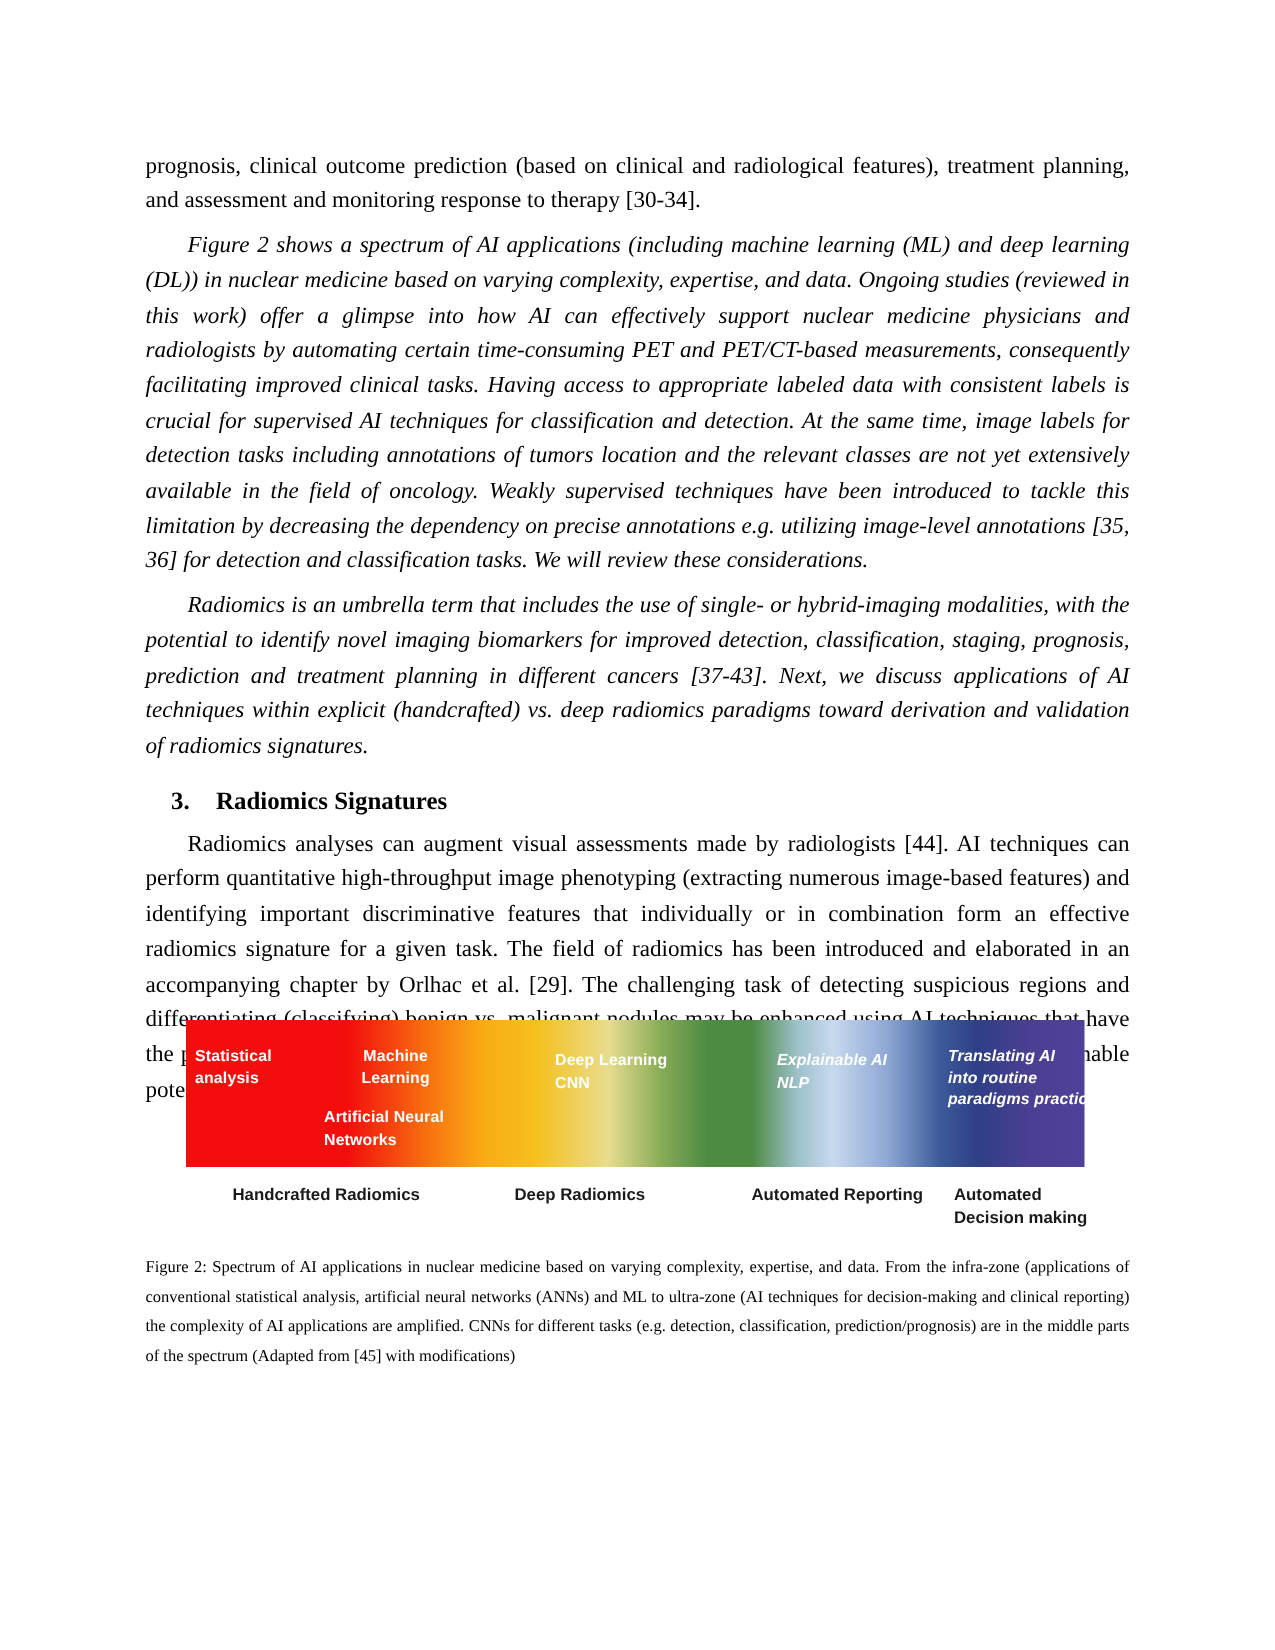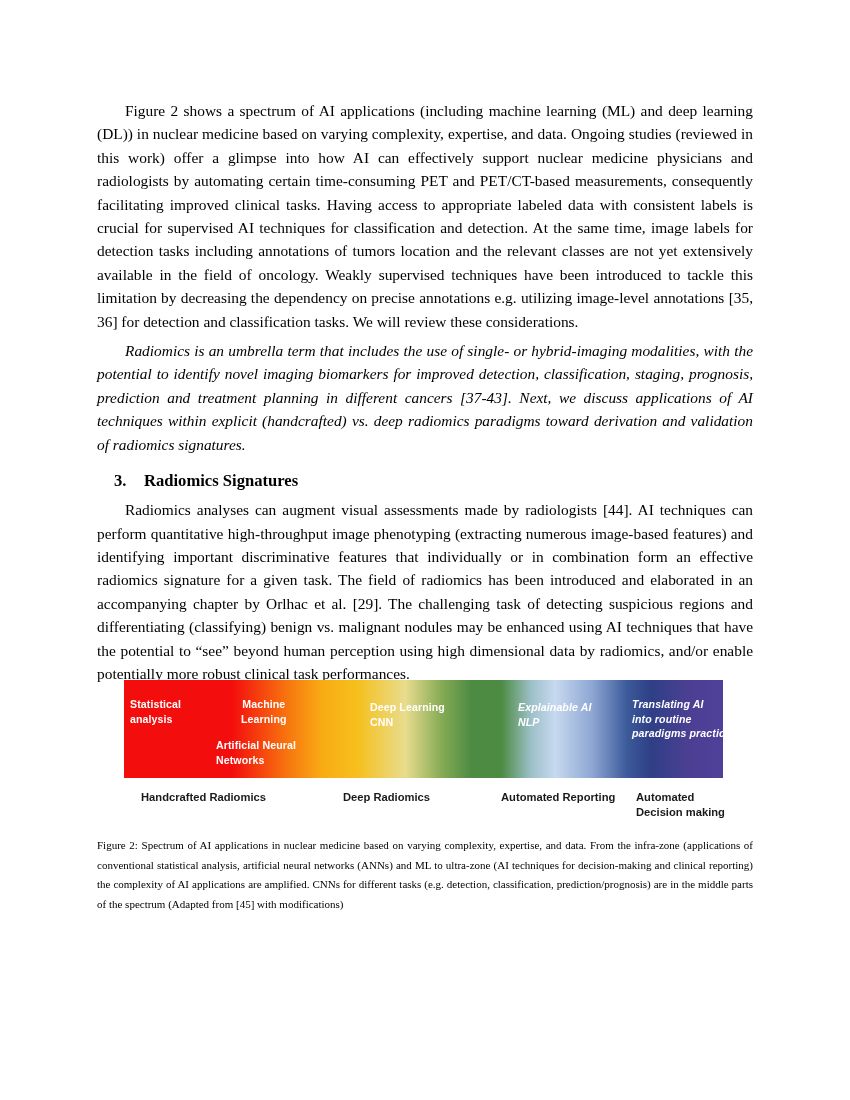--- a/index.html
+++ b/index.html
@@ -126,20 +126,21 @@
     text-align: justify;
     text-justify: inter-word;
   }
 </style>
 </head>
 <body>
 
 <div class="page">
 
   <div class="content">
+    <p class="body-par">prognosis, clinical outcome prediction (based on clinical and radiological features), treatment planning, and assessment and monitoring response to therapy [30-34].</p>
     <p class="body-par indent">Figure 2 shows a spectrum of AI applications (including machine learning (ML) and deep learning (DL)) in nuclear medicine based on varying complexity, expertise, and data. Ongoing studies (reviewed in this work) offer a glimpse into how AI can effectively support nuclear medicine physicians and radiologists by automating certain time-consuming PET and PET/CT-based measurements, consequently facilitating improved clinical tasks. Having access to appropriate labeled data with consistent labels is crucial for supervised AI techniques for classification and detection. At the same time, image labels for detection tasks including annotations of tumors location and the relevant classes are not yet extensively available in the field of oncology. Weakly supervised techniques have been introduced to tackle this limitation by decreasing the dependency on precise annotations e.g. utilizing image-level annotations [35, 36] for detection and classification tasks. We will review these considerations.</p>
     <p class="body-par indent">Radiomics is an umbrella term that includes the use of single- or hybrid-imaging modalities, with the potential to identify novel imaging biomarkers for improved detection, classification, staging, prognosis, prediction and treatment planning in different cancers [37-43]. Next, we discuss applications of AI techniques within explicit (handcrafted) vs. deep radiomics paradigms toward derivation and validation of radiomics signatures.</p>
 
     <div class="section-heading">
       <span class="sec-num">3.</span>
       <span>Radiomics Signatures</span>
     </div>
 
     <p class="body-par indent">Radiomics analyses can augment visual assessments made by radiologists [44]. AI techniques can perform quantitative high-throughput image phenotyping (extracting numerous image-based features) and identifying important discriminative features that individually or in combination form an effective radiomics signature for a given task. The field of radiomics has been introduced and elaborated in an accompanying chapter by Orlhac et al. [29]. The challenging task of detecting suspicious regions and differentiating (classifying) benign vs. malignant nodules may be enhanced using AI techniques that have the potential to “see” beyond human perception using high dimensional data by radiomics, and/or enable potentially more robust clinical task performances.</p>
   </div>
@@ -168,21 +169,21 @@
             <div>NLP</div>
           </div>
           <div class="sp-label" style="left: 508px; top: 17px; font-style: italic;">
             <div>Translating AI</div>
             <div>into routine</div>
             <div>paradigms practice</div>
           </div>
         </div>
     </div>
     <div class="below-labels" id="below-labels">
-        <div class="bl-item" style="left: 17px; top: 0px;">
+        <div class="bl-item" style="left: 31px; top: 0px;">
           <div>Handcrafted Radiomics</div>
         </div>
         <div class="bl-item" style="left: 219px; top: 0px;">
           <div>Deep Radiomics</div>
         </div>
         <div class="bl-item" style="left: 377px; top: 0px;">
           <div>Automated Reporting</div>
         </div>
         <div class="bl-item" style="left: 512px; top: 0px;">
           <div>Automated</div>

